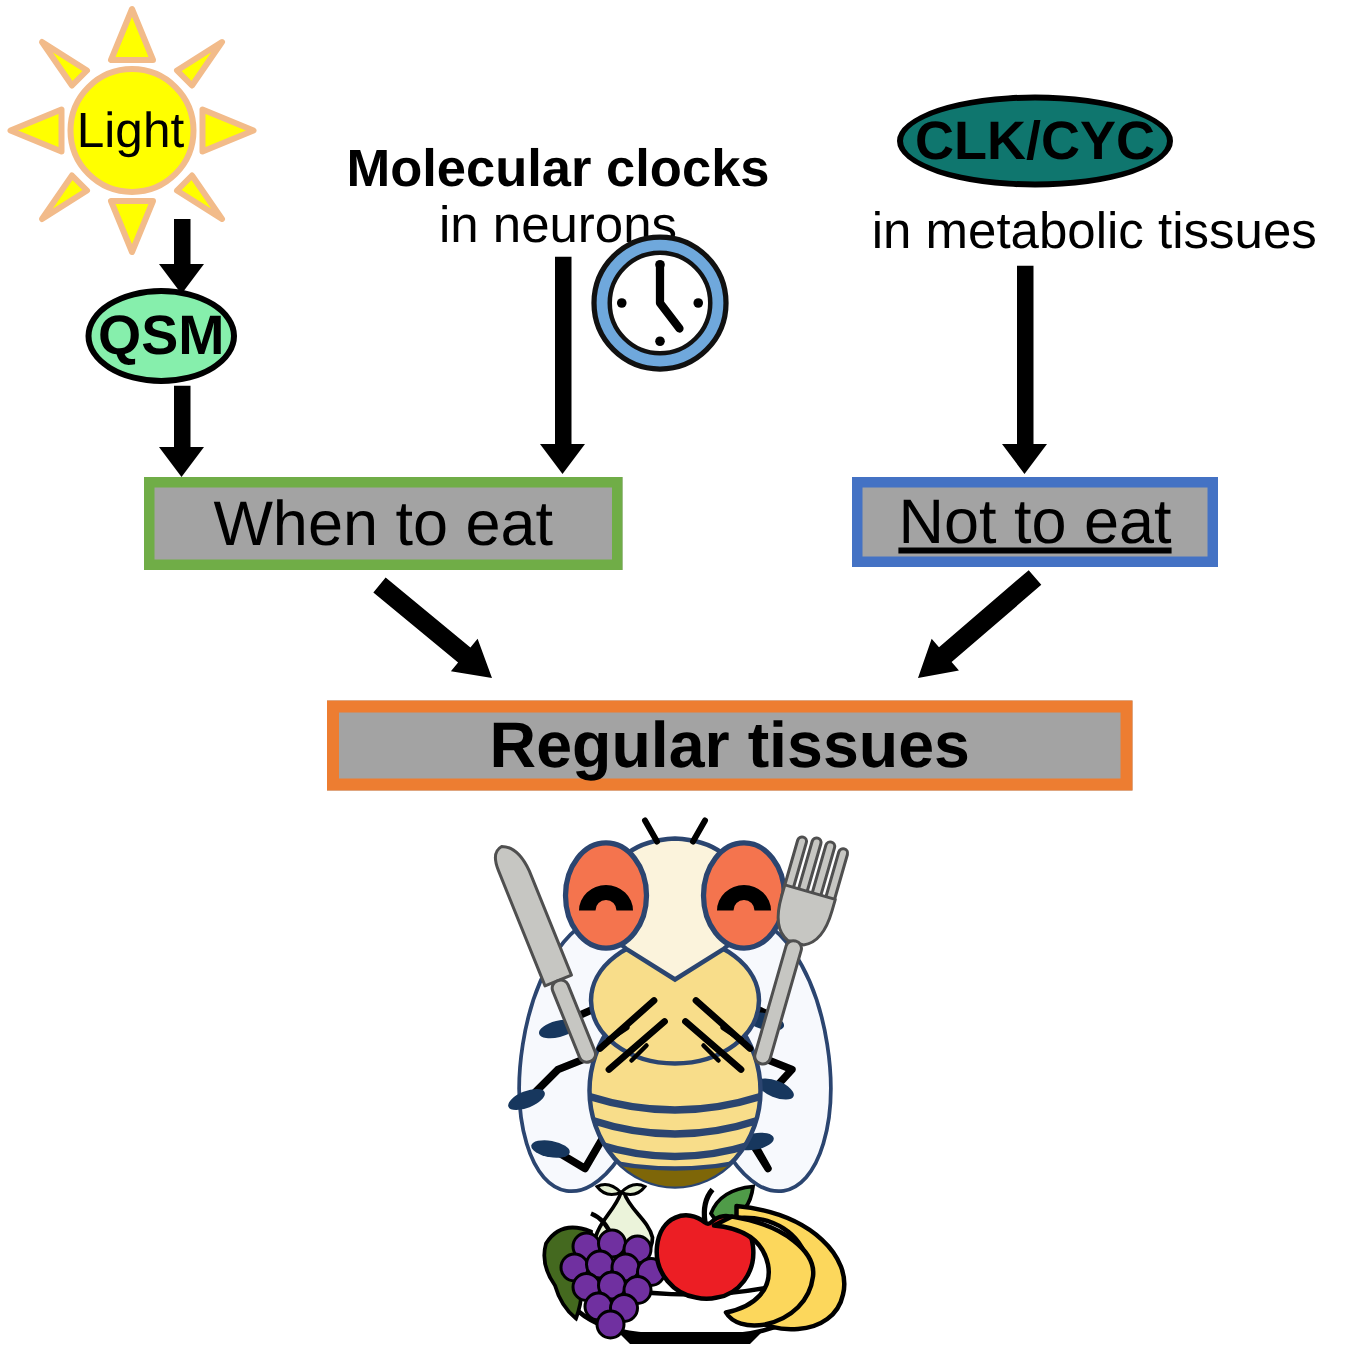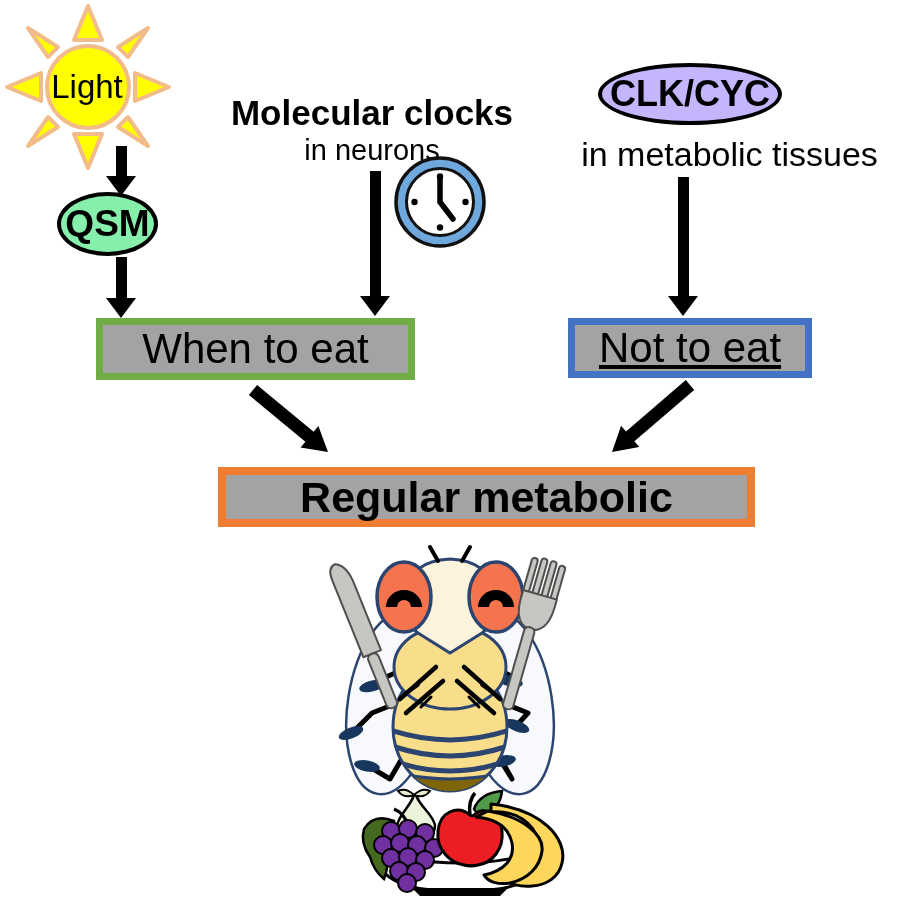--- a/index.html
+++ b/index.html
@@ -13,21 +13,21 @@
     font-weight:bold; color:#000;
   }
   .rect-box {
     position:absolute; background:#a3a3a3;
     display:flex; align-items:center; justify-content:center; color:#000;
   }
   #light-label { left:34px; top:69px; width:106px; font-size:33px; line-height:36px; }
   #qsm-node { left:57px; top:192px; width:101px; height:64px; font-size:37px; }
   #clocks-text { left:212px; top:63px; width:320px; }
   #clocks-title { font-size:35px; line-height:39px; font-weight:bold;margin-top:30px; }
-  #clocks-subtitle { font-size:29px; line-height:37px; }
+  #clocks-subtitle { font-size:34px; line-height:37px; }
   #clkcyc-node { left:598px; top:63px; width:184px; height:62px; font-size:36px; }
   #metabolic-text { left:557px; top:136px; width:345px; font-size:34px; line-height:37px; }
   #when-box { left:96px; top:318px; width:319px; height:62px; border:7px solid #70ad47; font-size:42px; }
   #not-box { left:568px; top:318px; width:244px; height:60px; border:7px solid #4472c4; font-size:42px;text-decoration:underline; }
   #mealtime-box { left:218px; top:467px; width:537px; height:60px; border:8px solid #ed7d31; font-size:43px; font-weight:bold; }
   svg { display:block; }
 </style>
 </head>
 <body>
 
@@ -76,21 +76,21 @@
       <circle cx="48" cy="73.5" r="3.2"></circle>
       <circle cx="22.5" cy="48" r="3.2"></circle>
     </g>
     <path d="M48,48 L48,24 M48,48 L61,65" fill="none" stroke="#000" stroke-width="5.5" stroke-linecap="round"></path>
   </svg>
 
   <svg class="abs" style="left:360px;top:171px" width="30" height="145" viewBox="0 0 30 145">
     <polygon points="10,0 21,0 21,125 30,125 15,145 0,125 10,125" fill="#000000"></polygon>
   </svg>
 
-  <div class="ellipse-node" id="clkcyc-node" style="background-color: #c4b5fd;">
+  <div class="ellipse-node" id="clkcyc-node" style="background-color: #0f766e;">
     <span>CLK/CYC</span>
   </div>
   <div class="abs label" id="metabolic-text">in metabolic tissues</div>
 
   <svg class="abs" style="left:668px;top:177px" width="30" height="139" viewBox="0 0 30 139">
     <polygon points="10,0 21,0 21,119 30,119 15,139 0,119 10,119" fill="#000000"></polygon>
   </svg>
 
   <div class="rect-box" id="when-box" style="border-color: rgb(112, 173, 71);">
     <span>When to eat</span>
@@ -102,21 +102,21 @@
 
   <svg class="abs" style="left:243px;top:380px" width="110" height="85" viewBox="0 0 110 85">
     <polygon points="14.1,5 70.6,51.7 75.4,45.9 85,72 57.6,67.5 62.4,61.7 5.9,15" fill="#000000"></polygon>
   </svg>
 
   <svg class="abs" style="left:600px;top:380px" width="100" height="85" viewBox="0 0 100 85">
     <polygon points="85.8,0.1 26,51.5 21.1,45.8 12,72 39.3,67 34.4,61.3 94.2,9.9" fill="#000000"></polygon>
   </svg>
 
   <div class="rect-box" id="mealtime-box" style="border-color: rgb(237, 125, 49);">
-    <span>Regular metabolic</span>
+    <span>Regular tissues</span>
   </div>
 
   <svg class="abs" style="left:300px;top:535px" width="300" height="272" viewBox="0 0 300 272">
 
     <g stroke="#2b4570" stroke-width="2.5">
       <ellipse cx="92" cy="168" rx="44" ry="92" transform="rotate(9 92 168)" fill="#f7f9fd"></ellipse>
       <ellipse cx="208" cy="168" rx="44" ry="92" transform="rotate(-9 208 168)" fill="#f7f9fd"></ellipse>
     </g>
 
     <g fill="none" stroke-width="5" stroke-linejoin="round" stroke-linecap="round" stroke="#000000">

